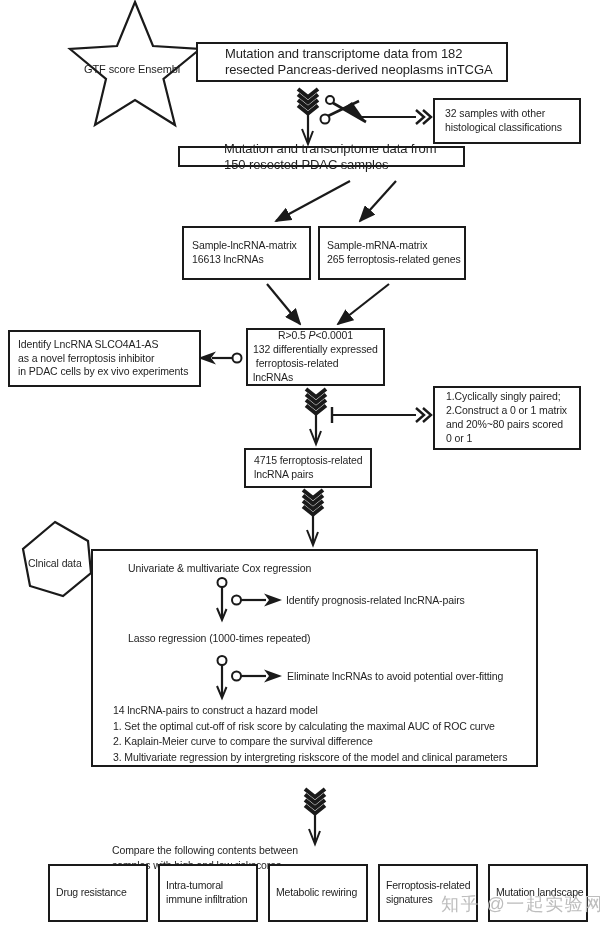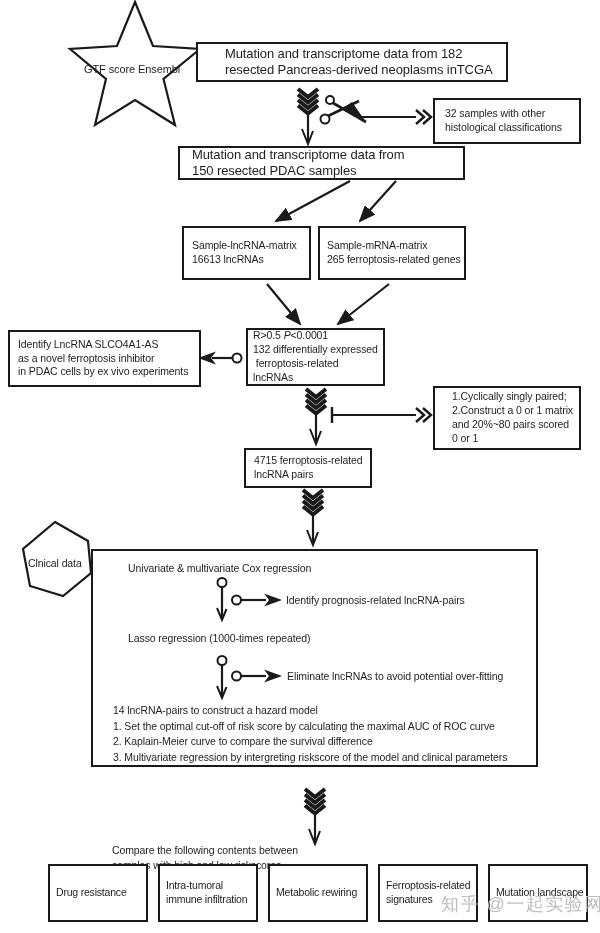--- a/index.html
+++ b/index.html
@@ -18,28 +18,28 @@
     font-size:10.5px; line-height:1.32; color:#1f1f1f;
   }
   .lbl {
     position:absolute; z-index:2; white-space:pre;
     font-size:10.5px; line-height:1.38; color:#1f1f1f; letter-spacing:-0.1px;
   }
 
   
   .b-tcga   { left:196px; top:42px;  width:312px; height:40px; padding-left:27px; font-size:13px; line-height:1.22; }
   .b-excl   { left:433px; top:98px;  width:148px; height:46px; padding-left:10px; }
-  .b-pdac   { left:178px; top:146px; width:287px; height:34px; padding-left:12px; font-size:13px; line-height:1.22; }
+  .b-pdac   { left:178px; top:146px; width:287px; height:21px; padding-left:44px; font-size:13px; line-height:1.22; }
   .b-lnc    { left:182px; top:226px; width:129px; height:54px; padding-left:8px; }
   .b-mrna   { left:318px; top:226px; width:148px; height:54px; padding-left:7px; }
   .b-deg    { left:246px; top:328px; width:139px; height:58px; padding:2px 5px; }
-  .deg-line1 { text-align:left; }
+  .deg-line1 { text-align:center; }
   .it { font-style:italic; }
   .b-slco   { left:8px;   top:330px; width:193px; height:57px; padding-left:8px; }
-  .b-pair   { left:433px; top:386px; width:148px; height:64px; padding-left:17px; }
+  .b-pair   { left:433px; top:386px; width:148px; height:64px; padding-left:11px; }
   .b-pairs  { left:244px; top:448px; width:128px; height:40px; padding-left:8px; }
   .b-model  { left:91px;  top:549px; width:447px; height:218px; background:transparent; }
   .b-out    { top:864px; height:58px; width:100px; padding-left:6px; letter-spacing:-0.2px; }
   .b-out1 { left:48px; }  .b-out2 { left:158px; } .b-out3 { left:268px; }
   .b-out4 { left:378px; } .b-out5 { left:488px; }
 
   
   .l-star { left:84px; top:62px; font-size:11px; z-index:2; }
   .l-hex  { left:28px; top:556px; font-size:10.5px; z-index:3; }
   .l-cox  { left:128px; top:561px; }

